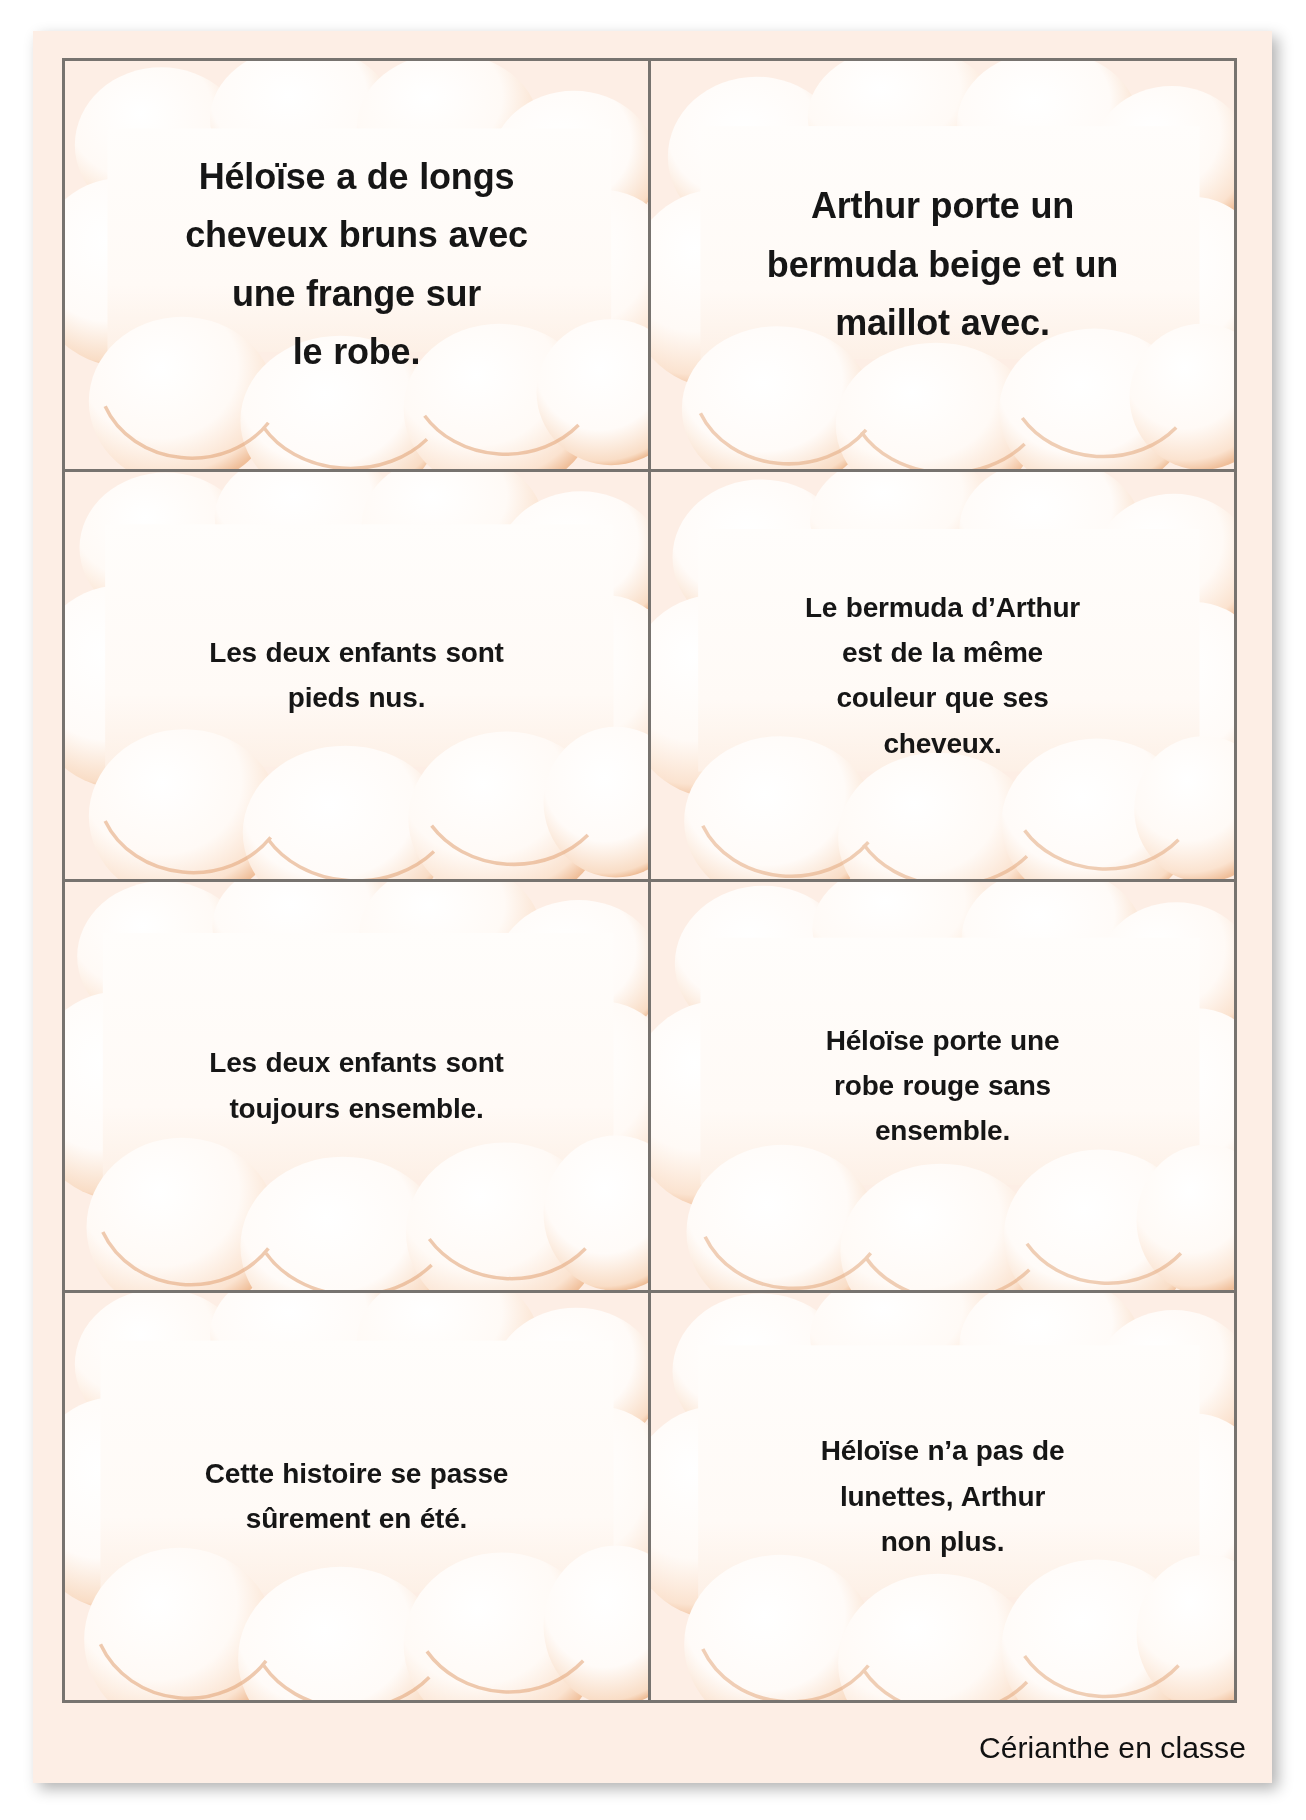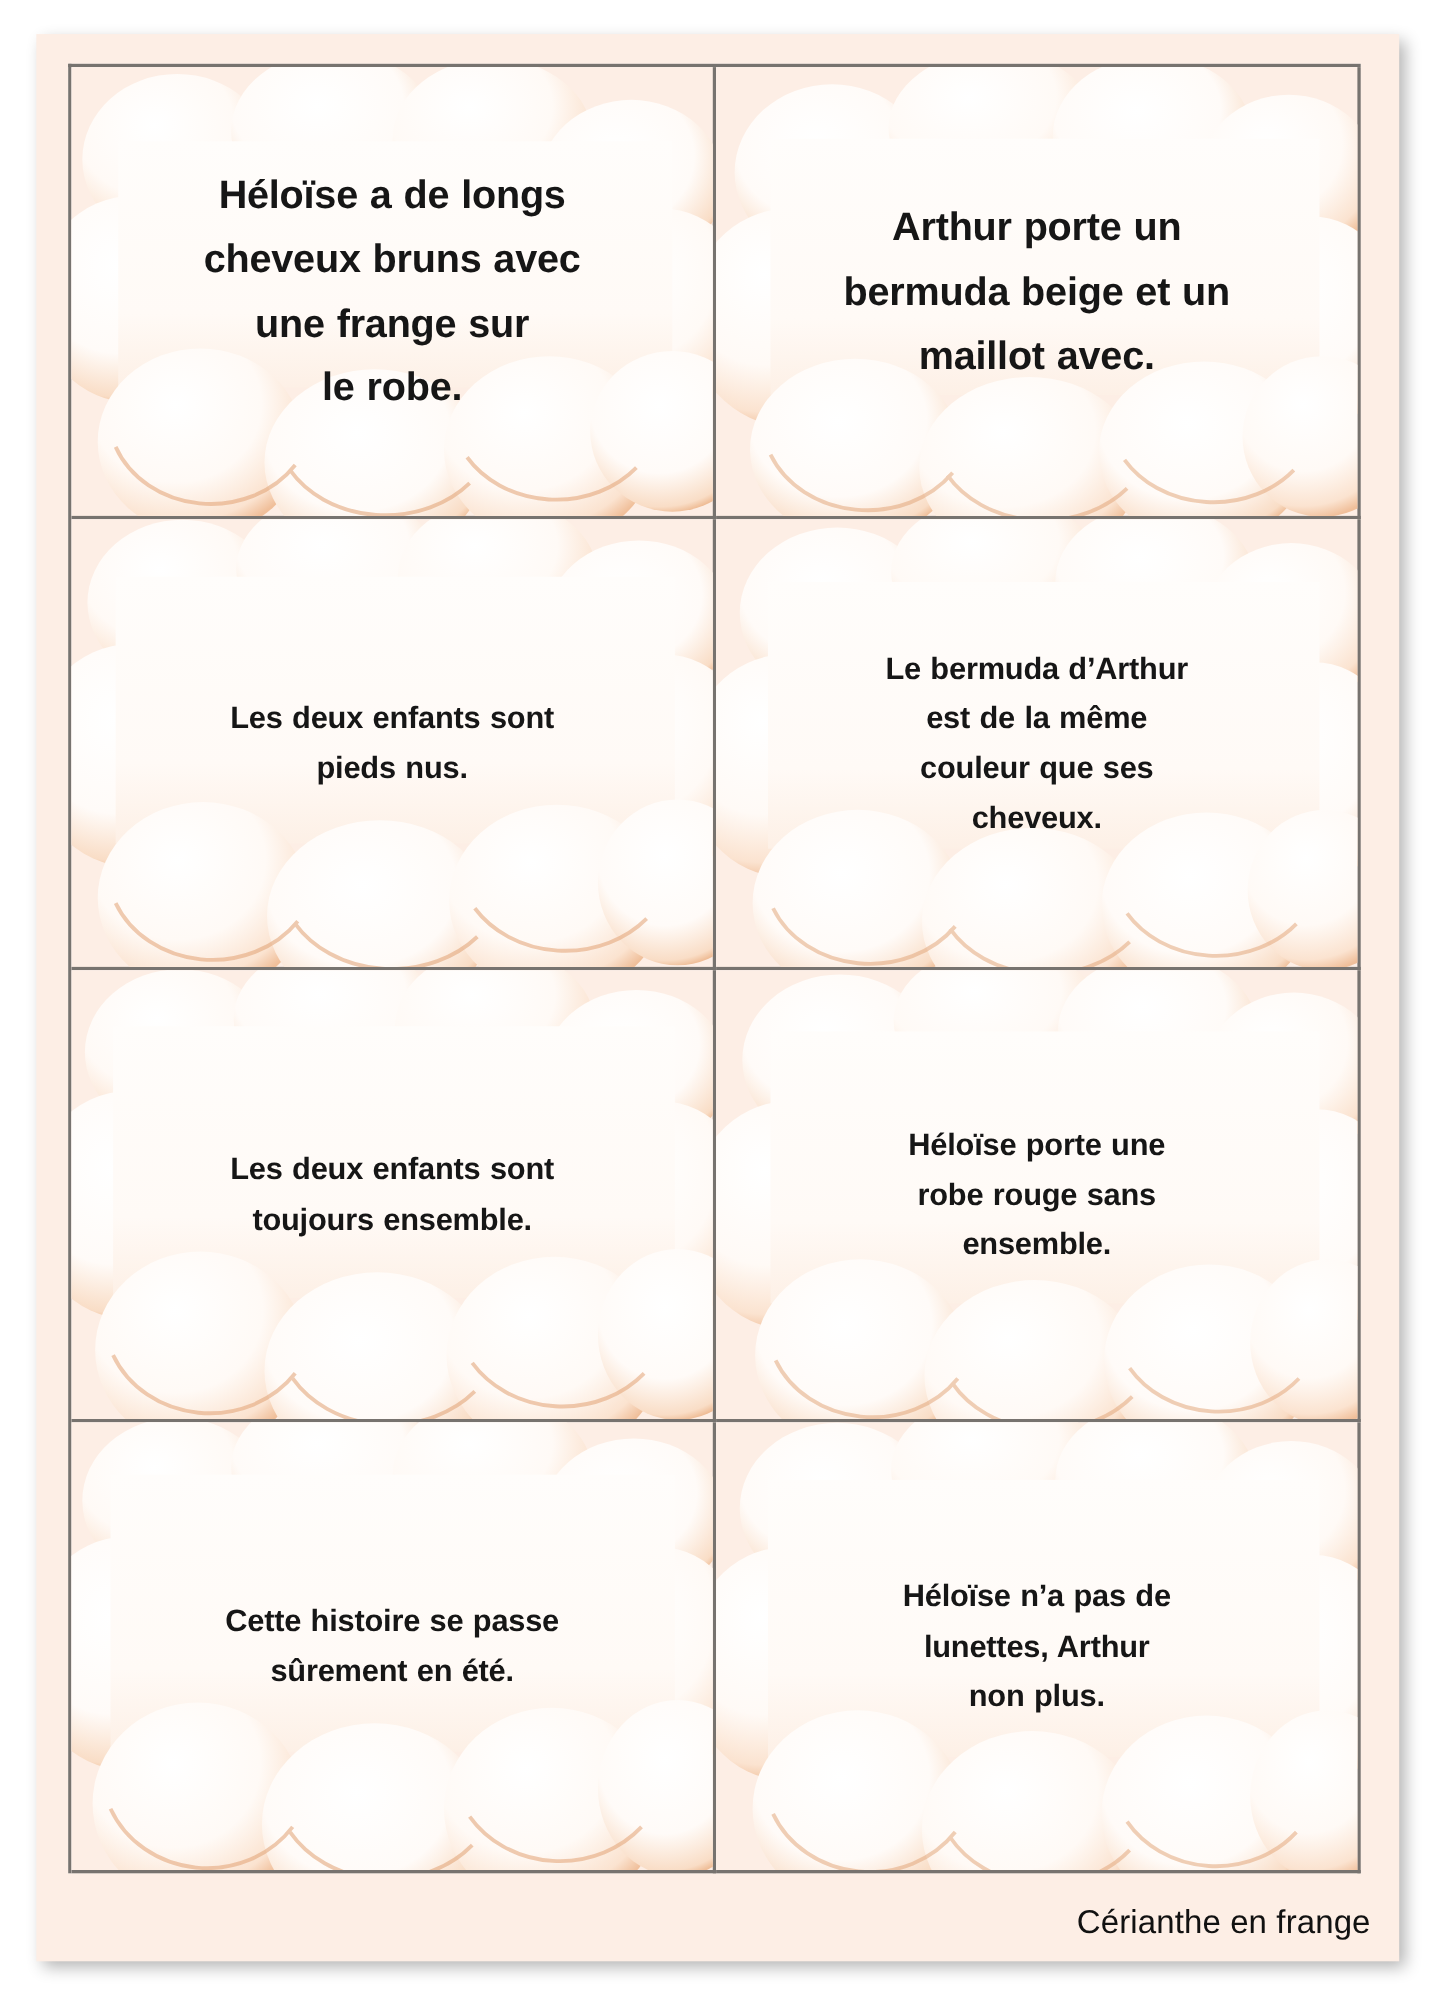--- a/index.html
+++ b/index.html
@@ -40,21 +40,21 @@
     left: 29px;
     top: 27px;
     width: 1175px;
     height: 1645px;
     display: grid;
     grid-template-columns: 1fr 1fr;
     grid-template-rows: 1fr 1fr 1fr 1fr;
     border-left: 3px solid #77736f;
     border-top: 3px solid #77736f;
     box-sizing: border-box;
-    background: #ffffff;
+    background: #3b82f6;
   }
 
   .card-cell {
     position: relative;
     border-right: 3px solid #77736f;
     border-bottom: 3px solid #77736f;
     box-sizing: border-box;
     overflow: hidden;
     background: #fdeee5;
     display: flex;
@@ -365,16 +365,16 @@
         </div>
         <div class="card-text">
           <span>Héloïse n’a pas de</span><br>
           <span>lunettes, Arthur</span><br>
           <span>non plus.</span>
         </div>
       </div>
 
     </div>
 
-    <div class="watermark">Cérianthe en frange</div>
+    <div class="watermark">Cérianthe en classe</div>
 
   </div>
 </div>
 
 </body></html>

